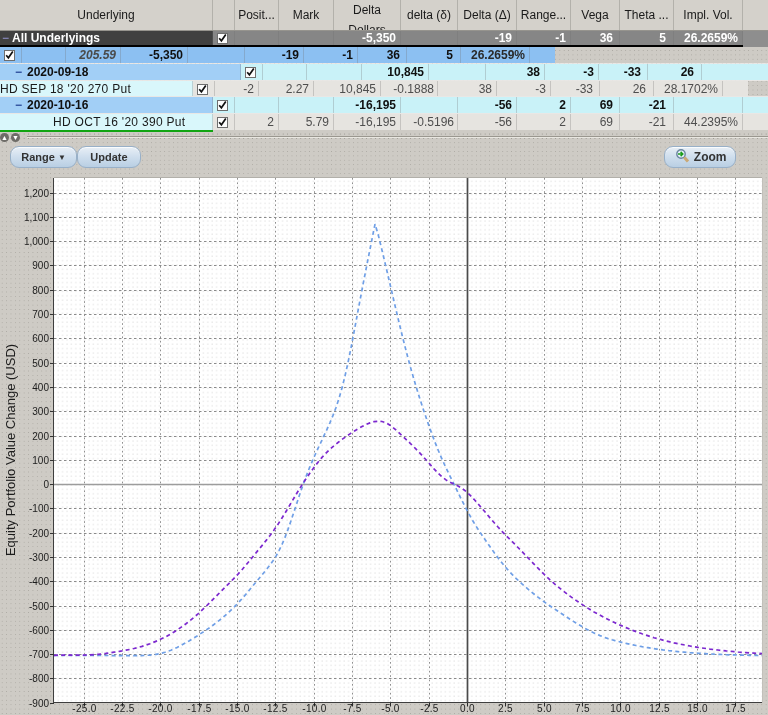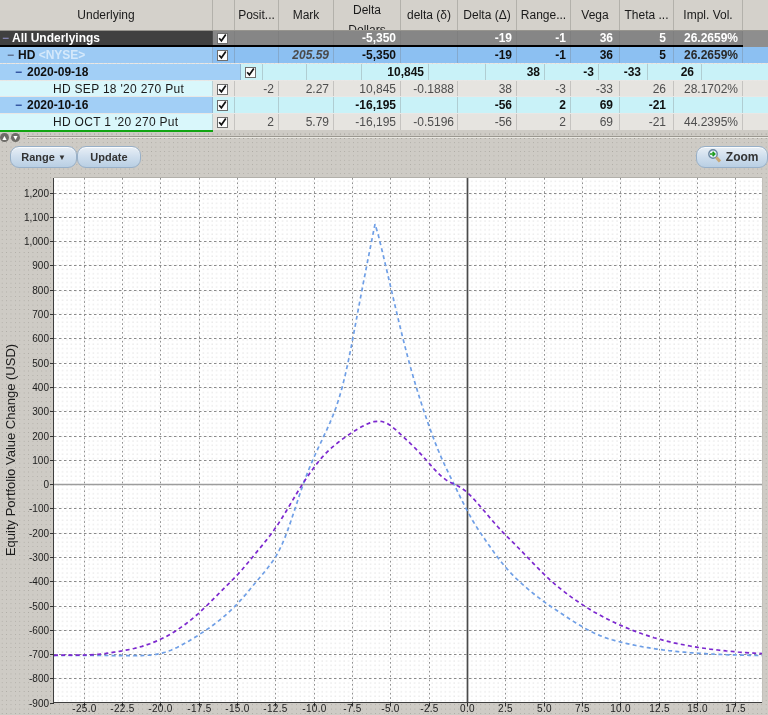--- a/index.html
+++ b/index.html
@@ -46,21 +46,20 @@
   <div class="c num" style="width:67px;background:#868686">-5,350</div>
   <div class="c num" style="width:57px;background:#868686"></div>
   <div class="c num" style="width:59px;background:#868686">-19</div>
   <div class="c num" style="width:54px;background:#868686">-1</div>
   <div class="c num" style="width:49px;background:#868686;padding-right:6px">36</div>
   <div class="c num" style="width:54px;background:#868686;padding-right:7px">5</div>
   <div class="c num" style="width:69px;background:#868686">26.2659%</div>
   <div class="c" style="width:25px;background:#8e8e8e;border-right:none"></div>
  </div>
  <div class="row r" style="font-weight:bold;color:#101010">
-  <div class="c" style="width:213px;background:#9ccaf4"><span style="color:#5a6a88;margin:0 4px 0 7px">−</span>HD <span style="color:#d5e9fb">&lt;NYSE&gt;</span></div>
   <div class="c" style="width:22px;background:#8cc0f2;text-align:center"><span class="cb"><svg width="11" height="11" viewBox="0 0 11 11">
             <rect x="0.5" y="0.5" width="10" height="10" fill="#fdfdfd" stroke="#6e6e6e"></rect>
             <path d="M2.2,5.2 L4.4,7.8 L8.8,1.6" stroke="#111" stroke-width="1.7" fill="none"></path>
           </svg></span></div>
   <div class="c num" style="width:44px;background:#8cc0f2"></div>
   <div class="c num" style="width:55px;background:#8cc0f2;font-style:italic;color:#4a4a4a">205.59</div>
   <div class="c num" style="width:67px;background:#8cc0f2">-5,350</div>
   <div class="c num" style="width:57px;background:#8cc0f2"></div>
   <div class="c num" style="width:59px;background:#8cc0f2">-19</div>
   <div class="c num" style="width:54px;background:#8cc0f2">-1</div>
@@ -80,21 +79,21 @@
   <div class="c num" style="width:67px;background:#c9f2f8">10,845</div>
   <div class="c num" style="width:57px;background:#c9f2f8"></div>
   <div class="c num" style="width:59px;background:#c9f2f8">38</div>
   <div class="c num" style="width:54px;background:#c9f2f8">-3</div>
   <div class="c num" style="width:49px;background:#c9f2f8;padding-right:6px">-33</div>
   <div class="c num" style="width:54px;background:#c9f2f8;padding-right:7px">26</div>
   <div class="c num" style="width:69px;background:#c9f2f8"></div>
   <div class="c" style="width:25px;background:#c9f2f8;border-right:none"></div>
  </div>
  <div class="row r" style="color:#4e4e4e;border-top:1px solid rgba(255,255,255,.55)">
-  <div class="c" style="width:213px;background:#d9f7fb;padding-left:53px;color:#1a1a1a;letter-spacing:0.3px">HD SEP 18 '20 270 Put</div>
+  <div class="c" style="width:193px;background:#d9f7fb;color:#1a1a1a;letter-spacing:0.3px">HD SEP 18 '20 270 Put</div>
   <div class="c" style="width:22px;background:#e6e4e0;text-align:center" class2="dots"><span class="cb"><svg width="11" height="11" viewBox="0 0 11 11">
             <rect x="0.5" y="0.5" width="10" height="10" fill="#fdfdfd" stroke="#6e6e6e"></rect>
             <path d="M2.2,5.2 L4.4,7.8 L8.8,1.6" stroke="#111" stroke-width="1.7" fill="none"></path>
           </svg></span></div>
   <div class="c num dots" style="width:44px;background:#e6e4e0">-2</div>
   <div class="c num dots" style="width:55px;background:#e6e4e0">2.27</div>
   <div class="c num dots" style="width:67px;background:#e6e4e0">10,845</div>
   <div class="c num dots" style="width:57px;background:#e6e4e0;padding-right:3px">-0.1888</div>
   <div class="c num dots" style="width:59px;background:#e6e4e0">38</div>
   <div class="c num dots" style="width:54px;background:#e6e4e0">-3</div>
@@ -114,21 +113,21 @@
   <div class="c num" style="width:67px;background:#c9f2f8">-16,195</div>
   <div class="c num" style="width:57px;background:#c9f2f8"></div>
   <div class="c num" style="width:59px;background:#c9f2f8">-56</div>
   <div class="c num" style="width:54px;background:#c9f2f8">2</div>
   <div class="c num" style="width:49px;background:#c9f2f8;padding-right:6px">69</div>
   <div class="c num" style="width:54px;background:#c9f2f8;padding-right:7px">-21</div>
   <div class="c num" style="width:69px;background:#c9f2f8"></div>
   <div class="c" style="width:25px;background:#c9f2f8;border-right:none"></div>
  </div>
  <div class="row r6" style="color:#4e4e4e;border-top:1px solid rgba(255,255,255,.55)">
-  <div class="c" style="width:213px;background:#d9f7fb;padding-left:53px;color:#1a1a1a;letter-spacing:0.3px">HD OCT 1 '20 270 Put</div>
+  <div class="c" style="width:213px;background:#d9f7fb;padding-left:53px;color:#1a1a1a;letter-spacing:0.3px">HD OCT 16 '20 390 Put</div>
   <div class="c" style="width:22px;background:#e6e4e0;text-align:center"><span class="cb"><svg width="11" height="11" viewBox="0 0 11 11">
             <rect x="0.5" y="0.5" width="10" height="10" fill="#fdfdfd" stroke="#6e6e6e"></rect>
             <path d="M2.2,5.2 L4.4,7.8 L8.8,1.6" stroke="#111" stroke-width="1.7" fill="none"></path>
           </svg></span></div>
   <div class="c num dots" style="width:44px;background:#e6e4e0">2</div>
   <div class="c num dots" style="width:55px;background:#e6e4e0">5.79</div>
   <div class="c num dots" style="width:67px;background:#e6e4e0">-16,195</div>
   <div class="c num dots" style="width:57px;background:#e6e4e0;padding-right:3px">-0.5196</div>
   <div class="c num dots" style="width:59px;background:#e6e4e0">-56</div>
   <div class="c num dots" style="width:54px;background:#e6e4e0">2</div>
@@ -140,21 +139,21 @@
 </div>
 <div class="grnbar"></div>
 <div style="position:absolute;top:45px;left:743px;width:25px;height:2px;background:#8e8e8e"></div>
 <div class="split dots">
  <div class="knob" style="left:0px">▲</div>
  <div class="knob" style="left:11px">▼</div>
  <div class="groove"></div>
 </div>
 <div class="btn" style="left:10px;width:67px;line-height:20px">Range <span style="font-size:8px;vertical-align:1px">▼</span></div>
 <div class="btn" style="left:77px;width:64px;line-height:20px">Update</div>
-<div class="btn" style="left:696px;width:72px;line-height:20px;font-size:12px"><svg width="17" height="16" viewBox="0 0 17 16" style="vertical-align:-3px">
+<div class="btn" style="left:664px;width:72px;line-height:20px;font-size:12px"><svg width="17" height="16" viewBox="0 0 17 16" style="vertical-align:-3px">
       <circle cx="7" cy="6" r="4.2" fill="#e8f2fa" stroke="#6b86a0" stroke-width="1.4"></circle>
       <line x1="10.2" y1="9.2" x2="14" y2="13.5" stroke="#c9a876" stroke-width="3"></line>
       <path d="M4,6 L8.6,6 M6.6,3.9 L8.8,6 L6.6,8.1" stroke="#1c9c1c" stroke-width="1.5" fill="none"></path>
     </svg> Zoom</div>
 <svg style="position:absolute;left:0;top:174px" width="768" height="541" viewBox="0 174 768 541">
  <defs>
   <pattern id="pd" width="4.4" height="4.4" patternUnits="userSpaceOnUse">
         <circle cx="1" cy="1" r=".7" fill="rgba(168,168,168,.30)"></circle>
       </pattern>
  </defs>

